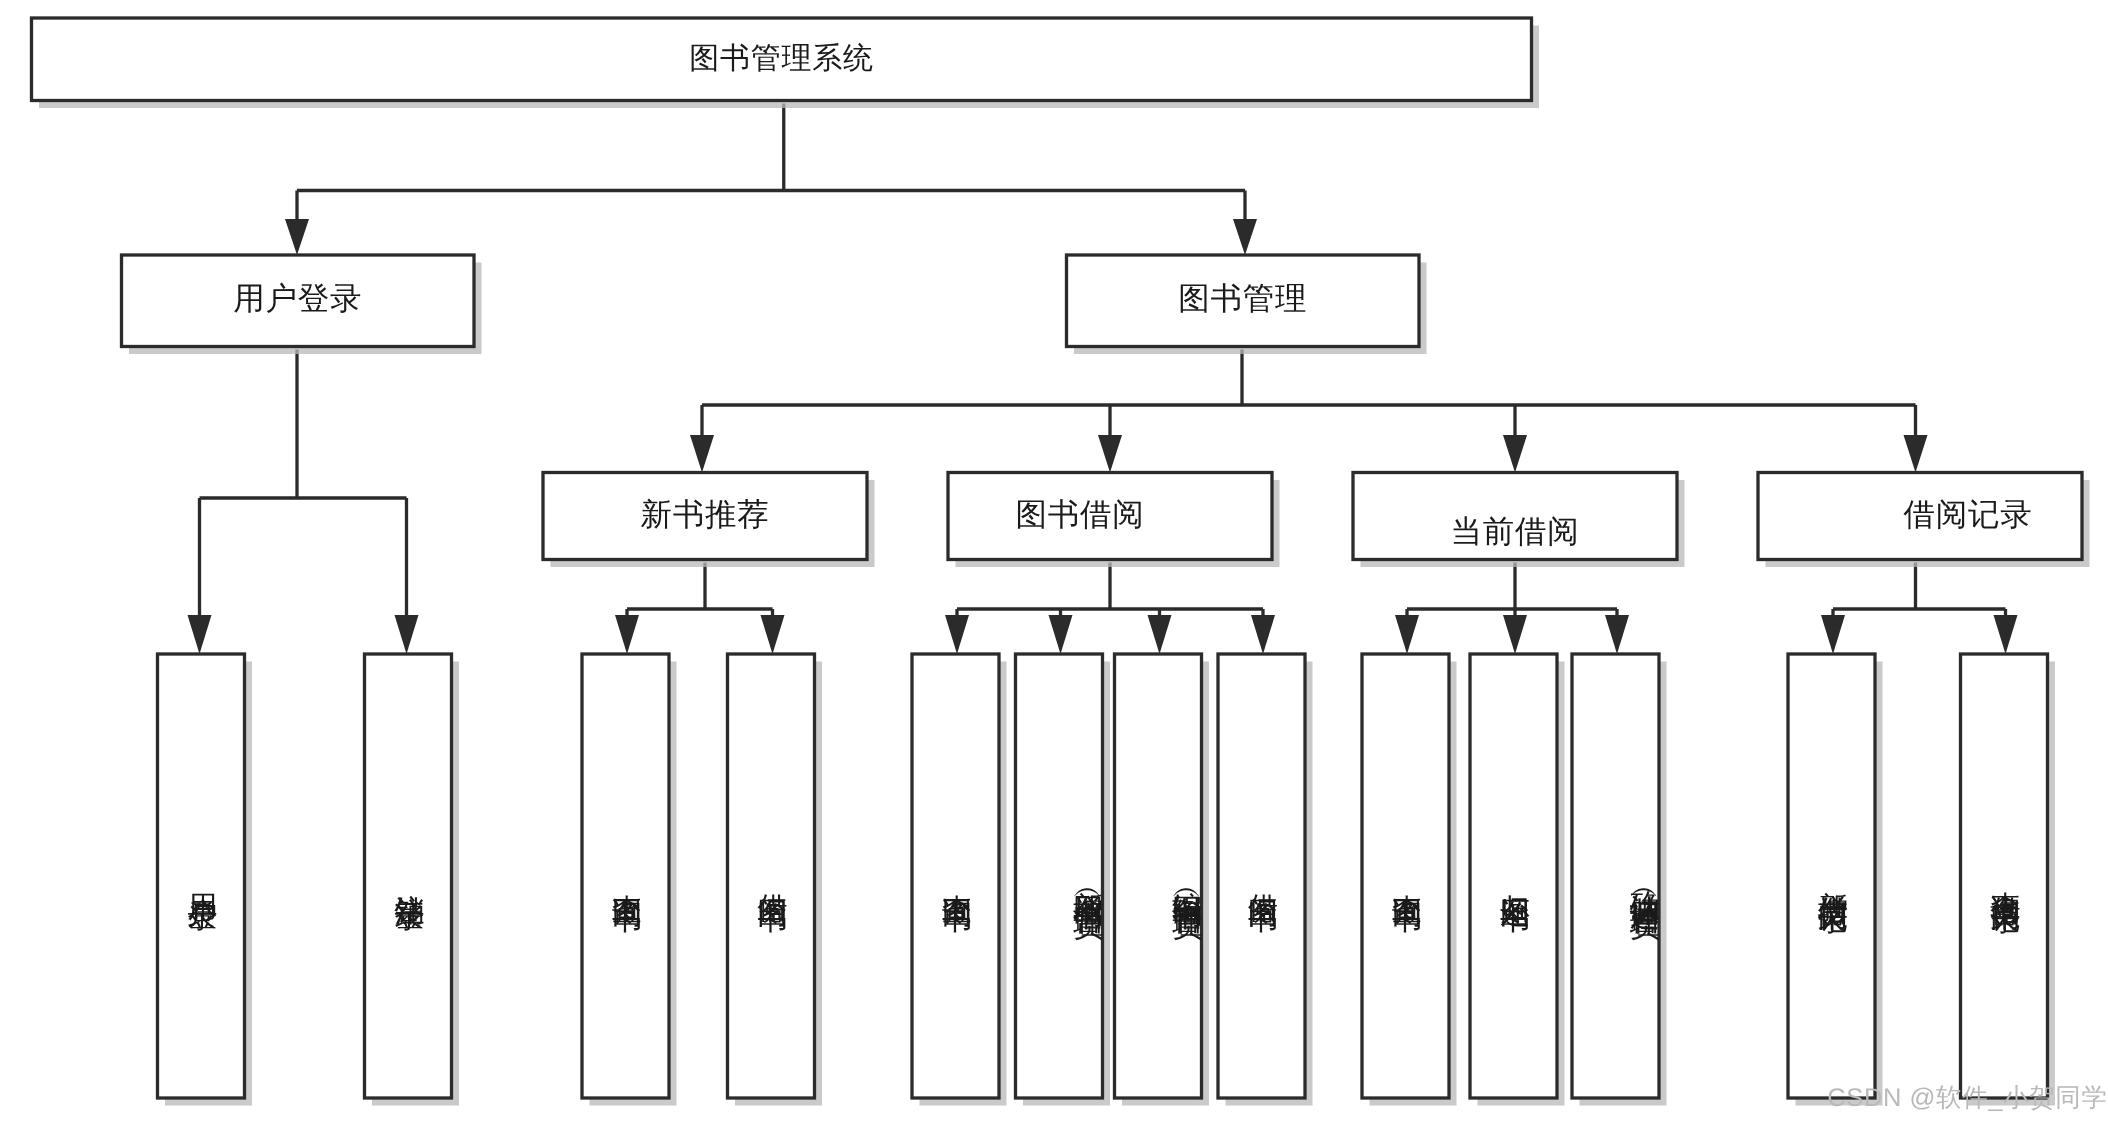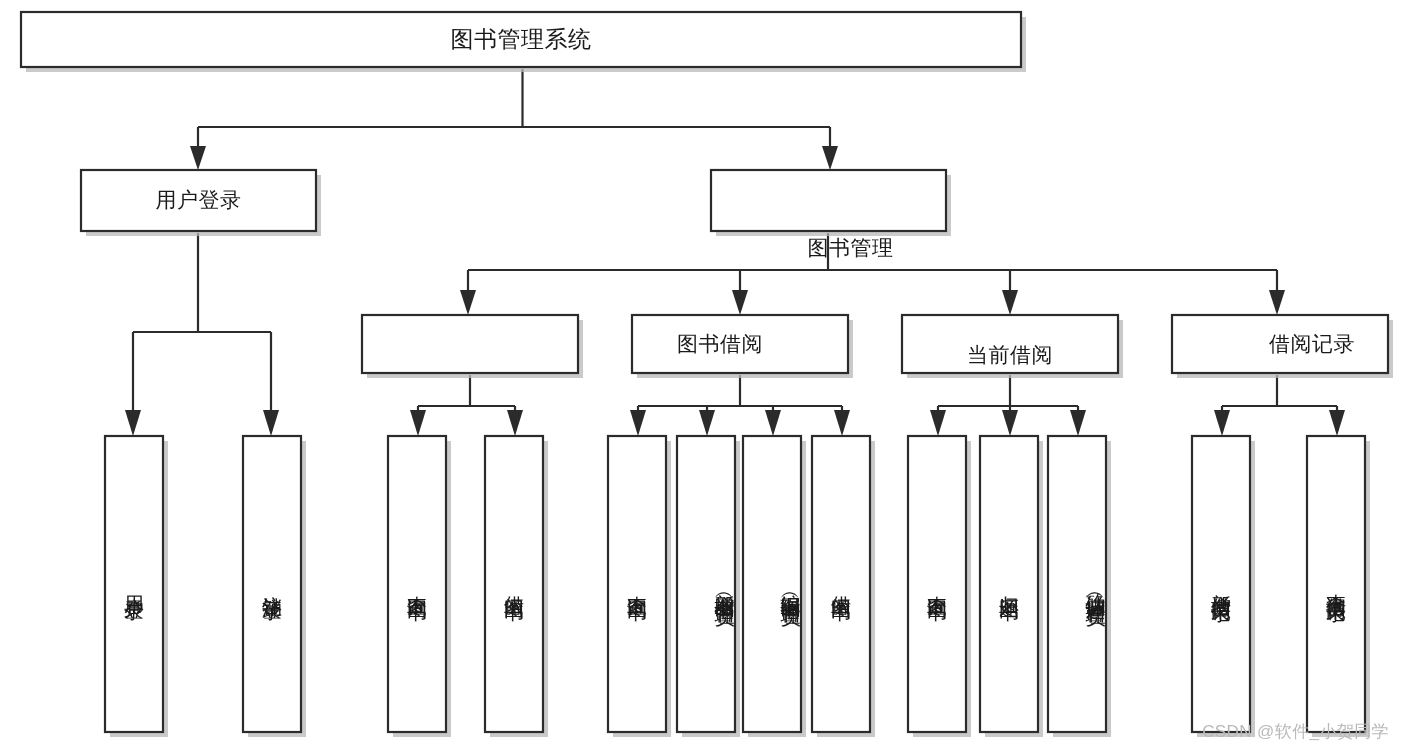--- a/index.html
+++ b/index.html
@@ -75,21 +75,21 @@
     overflow: visible;
     font-family: "Liberation Sans", "DejaVu Sans", sans-serif;
   }
   .hit-layer {
     position: absolute;
     background: transparent;
     cursor: default;
   }
   #watermark {
     position: absolute;
-    right: 16px;
+    right: 0;
     bottom: 4px;
     color: #b9b9b9;
     font-size: 17px;
     letter-spacing: 0.4px;
     white-space: nowrap;
     font-family: "Liberation Sans", "DejaVu Sans", sans-serif;
   }
 </style>
 </head>
 <body>
@@ -176,25 +176,26 @@
       <rect class="node-box" x="743" y="436" width="58" height="296"></rect>
       <rect class="node-box" x="812" y="436" width="58" height="296"></rect>
       <rect class="node-box" x="908" y="436" width="58" height="296"></rect>
       <rect class="node-box" x="980" y="436" width="58" height="296"></rect>
       <rect class="node-box" x="1048" y="436" width="58" height="296"></rect>
       <rect class="node-box" x="1192" y="436" width="58" height="296"></rect>
       <rect class="node-box" x="1307" y="436" width="58" height="296"></rect>
     </g>
   </svg>
 
-  <div class="node-label-h" style="left:21px; top:12px; width:1000px; height:55px; font-size:23px;">图书管理系统</div>
+  <div class="node-label-h" style="left:21px; top:12px; width:1000px; height:55px; font-size:20px;">图书管理系统</div>
 
   <div class="node-label-h" style="left:81px; top:170px; width:235px; height:61px;">用户登录</div>
-  <div class="node-label-h" style="left:733px; top:170px; width:235px; height:61px;margin-top:48px;">图书管理</div>
-
+  <div class="node-label-h" style="left:711px; top:170px; width:235px; height:61px;">图书管理</div>
+
+  <div class="node-label-h" style="left:362px; top:315px; width:216px; height:58px;">新书推荐</div>
   <div class="node-label-h" style="left:632px; top:315px; width:176px; height:58px;">图书借阅</div>
   <div class="node-label-h" style="left:902px; top:326px; width:216px; height:58px;">当前借阅</div>
   <div class="node-label-h" style="left:1204px; top:315px; width:216px; height:58px;">借阅记录</div>
 
   <div class="node-label-v" style="left:105px; top:436px; width:58px; height:296px;">用户登录</div>
   <div class="node-label-v" style="left:243px; top:436px; width:58px; height:296px;">注销登录</div>
   <div class="node-label-v" style="left:388px; top:436px; width:58px; height:296px;">查询图书</div>
   <div class="node-label-v" style="left:485px; top:436px; width:58px; height:296px;">借阅图书</div>
   <div class="node-label-v" style="left:608px; top:436px; width:58px; height:296px;">查询图书</div>
   <div class="node-label-v" style="left:677px; top:436px; width:58px; height:296px; align-items:flex-start; padding-top:6px; box-sizing:border-box;">新增图书（管理员）</div>

